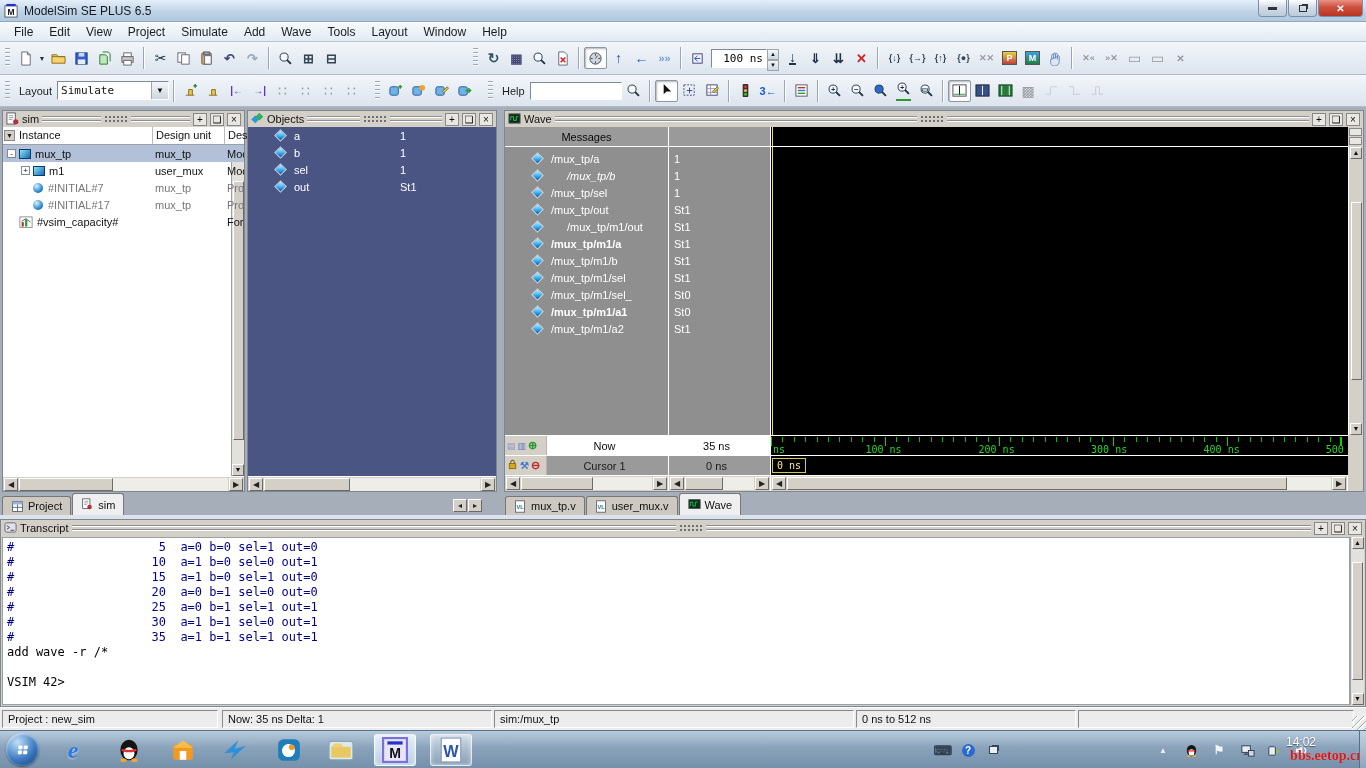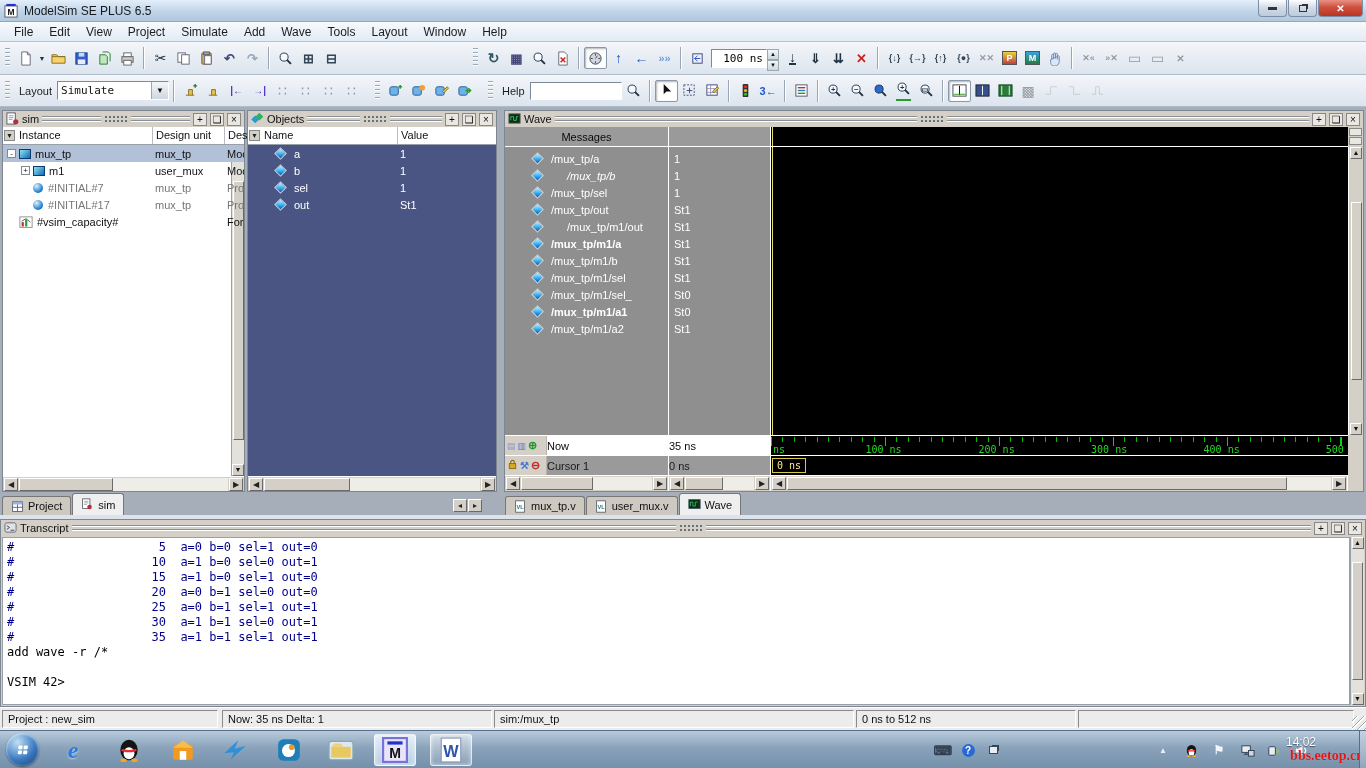--- a/index.html
+++ b/index.html
@@ -97,21 +97,21 @@
 .wrow{height:17px;display:flex;align-items:center;font-size:11px;color:#fff;white-space:nowrap}
 .wnames .wrow{padding-left:28px}
 .wvals .wrow{padding-left:5px}
 .wblack{background:#000}
 .wblack::before{content:"";position:absolute;left:1px;top:0;bottom:0;width:1px;background:#e8e060}
 .wvs{background:#d4d0c8;border-left:1px solid #fff;display:flex;flex-direction:column;justify-content:space-between;align-items:center}
 .nowrow{background:#fff;border-right:1px solid #fff;border-top:1px solid #fff;display:flex;align-items:center}
 .currow{background:#9a9a9a;border-right:1px solid #fff;border-top:1px solid #fff;display:flex;align-items:center}
 .iconbox{width:42px;height:100%;background:#d4d0c8;display:flex;align-items:center;gap:2px;padding:0 2px;border-right:1px solid #b8b4ac;flex:none}
 .iconbox svg{width:11px;height:11px}
-.rowlabel{flex:1;text-align:left;padding-right:6px;font-size:11px;color:#0a0a0a}
+.rowlabel{flex:1;text-align:center;padding-right:6px;font-size:11px;color:#0a0a0a}
 .currow .rowlabel{color:#1a1a1a}
 .curval{color:#f2f2f2}
 .ruler{background:#000;border-top:1px solid #fff}
 .ruler .minor{position:absolute;top:1px;left:0;right:0;height:5px;background:repeating-linear-gradient(to right,#00c000 0 1px,rgba(0,0,0,0) 1px 11.4px)}
 .ruler .major{position:absolute;top:1px;left:0;right:0;height:9px;background:repeating-linear-gradient(to right,#00d800 0 1px,rgba(0,0,0,0) 1px 113.9px)}
 .tlbl{position:absolute;top:8px;font:10px "DejaVu Sans Mono",monospace;color:#25d825;transform:translateX(-50%)}
 .tlbl.edge{transform:none}
 .curwave{background:#000;border-top:1px solid #fff}
 .cursor-box{position:absolute;left:1px;top:2px;height:15px;padding:0 4px;border:1px solid #d8c84a;background:#000;color:#ffe98a;font:10px "DejaVu Sans Mono",monospace;line-height:13px}
 .whs{background:#d4d0c8;border-top:1px solid #fff;border-right:1px solid #fff;display:flex;align-items:center;padding:0 1px}
@@ -588,26 +588,20 @@
                 <rect x="6" y="2" width="6" height="6" transform="rotate(45 9 5)" fill="#30b060"></rect>
               </svg></span>
         <span class="ptitle">Objects</span>
         <span class="hstretch"></span>
         <span class="hdots"></span>
         <span class="hstretch"></span>
         <span class="pbtn">+</span>
         <span class="pbtn">❏</span>
         <span class="pbtn">×</span>
       </div>
-      <div class="cols">
-        <span class="fbtn">▼</span>
-        <span class="hdr" style="left:16px">Name</span>
-        <span class="cdiv" style="left:149px"></span>
-        <span class="hdr" style="left:153px">Value</span>
-      </div>
       <div class="obody" id="objrows">
             <div class="orow">
               <span class="diam"></span>
               <span>a</span>
               <span class="oval">1</span>
             </div>
             <div class="orow">
               <span class="diam"></span>
               <span>b</span>
               <span class="oval">1</span>

